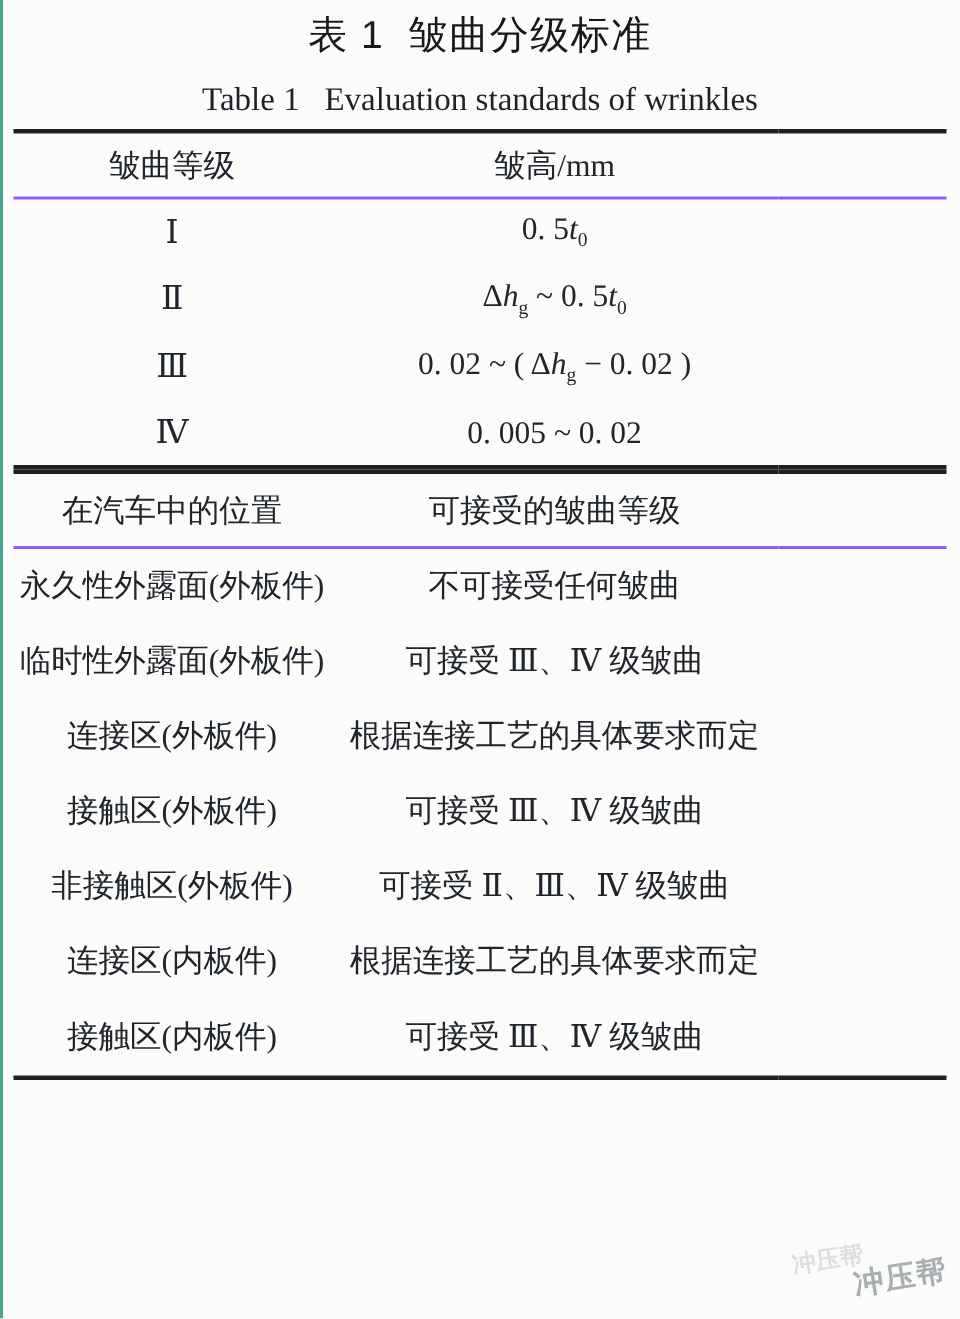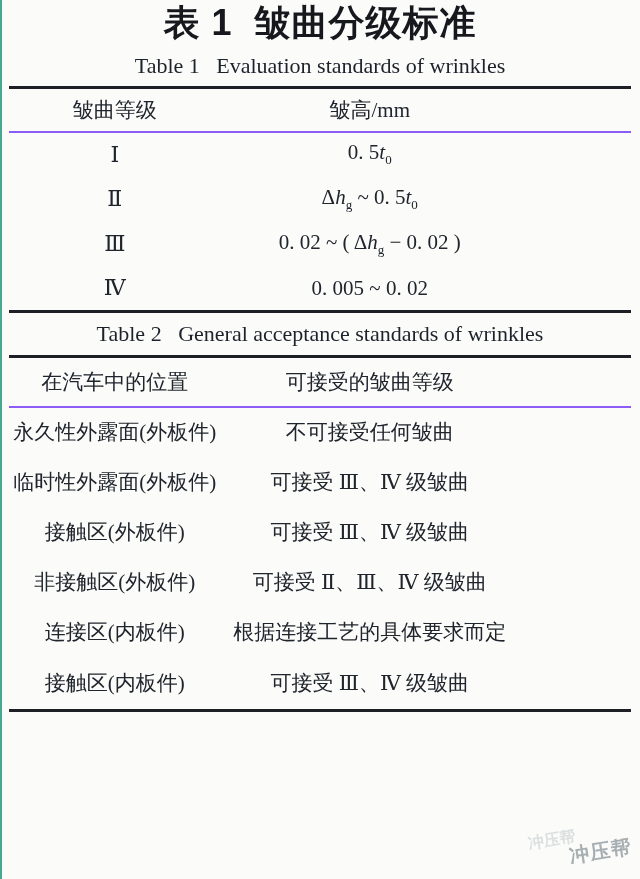--- a/index.html
+++ b/index.html
@@ -23,22 +23,22 @@
   }
   .page {
     padding: 0 9px;
   }
   .zh-title {
     height: 46px;
     display: flex;
     align-items: center;
     justify-content: center;
     font-family: "Liberation Sans", "DejaVu Sans", sans-serif;
-    font-weight: 700;
-    font-size: 36px;
+    font-weight: 400;
+    font-size: 26px;
     letter-spacing: 1px;
     color: #16181d;
     white-space: pre-wrap;
   }
   .en-caption {
     height: 40px;
     display: flex;
     align-items: center;
     justify-content: center;
     font-size: 22px;
@@ -147,21 +147,20 @@
         <td></td>
       </tr>
       <tr>
         <td class="grade">Ⅳ</td>
         <td class="formula">0. 005 ~ 0. 02</td>
         <td></td>
       </tr>
     </tbody>
   </table>
 
-  <div class="en-caption c2">Table 2   General acceptance standards of wrinkles</div>
 
   <table id="table2">
     <colgroup>
         <col class="c-left">
         <col class="c-right">
         <col class="c-pad">
       </colgroup>
     <thead>
       <tr>
         <th>在汽车中的位置</th>
@@ -174,20 +173,25 @@
         <td>永久性外露面(外板件)</td>
         <td>不可接受任何皱曲</td>
         <td></td>
       </tr>
       <tr>
         <td>临时性外露面(外板件)</td>
         <td>可接受 Ⅲ、Ⅳ 级皱曲</td>
         <td></td>
       </tr>
       <tr>
+        <td>连接区(外板件)</td>
+        <td>根据连接工艺的具体要求而定</td>
+        <td></td>
+      </tr>
+      <tr>
         <td>接触区(外板件)</td>
         <td>可接受 Ⅲ、Ⅳ 级皱曲</td>
         <td></td>
       </tr>
       <tr>
         <td>非接触区(外板件)</td>
         <td>可接受 Ⅱ、Ⅲ、Ⅳ 级皱曲</td>
         <td></td>
       </tr>
       <tr>

